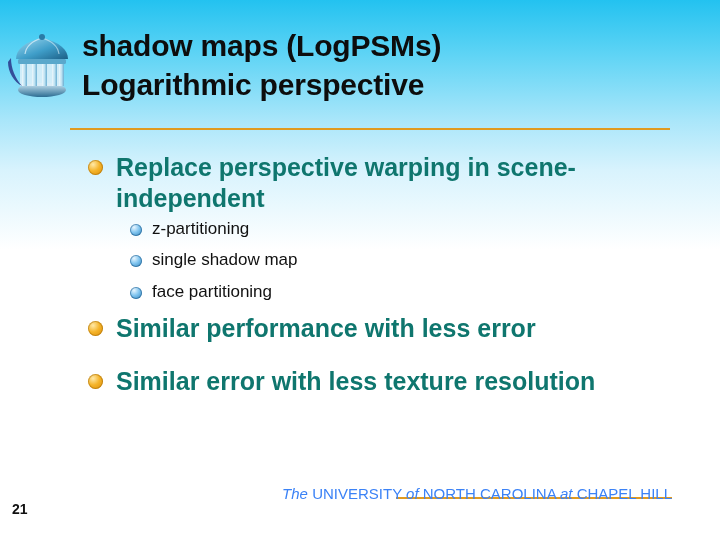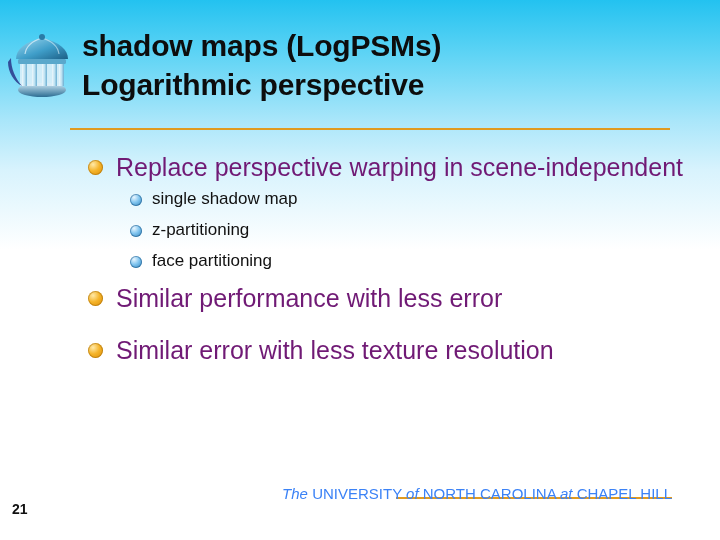--- a/index.html
+++ b/index.html
@@ -61,23 +61,24 @@
   .body {
     position: absolute;
     left: 86px;
     top: 152px;
     width: 600px;
   }
   .b1 {
     position: relative;
     padding-left: 30px;
     font-size: 25px;
-    color: #701a75;
+    color: #0f766e;
     line-height: 1.22;
     margin-bottom: 6px;
+    font-weight: bold;
   }
   .b1 .bullet {
     position: absolute;
     left: 2px;
     top: 8px;
     width: 15px;
     height: 15px;
     border-radius: 50%;
     background: radial-gradient(circle at 34% 30%, #ffe9a8 0%, #f5b42a 45%, #d98b05 100%);
     box-shadow: inset 0 0 0 1px rgba(150,95,0,0.45);
@@ -189,25 +190,25 @@
   <div class="body">
 
     <div class="b1">
       <span class="bullet"></span>
       <span>Replace perspective warping in scene-independent</span>
     </div>
 
     <div class="sub-list">
       <div class="b2">
         <span class="bullet"></span>
-        <span>single shadow map</span>
+        <span>z-partitioning</span>
       </div>
       <div class="b2">
         <span class="bullet"></span>
-        <span>z-partitioning</span>
+        <span>single shadow map</span>
       </div>
       <div class="b2">
         <span class="bullet"></span>
         <span>face partitioning</span>
       </div>
     </div>
 
     <div class="b1">
       <span class="bullet"></span>
       <span>Similar performance with less error</span>

